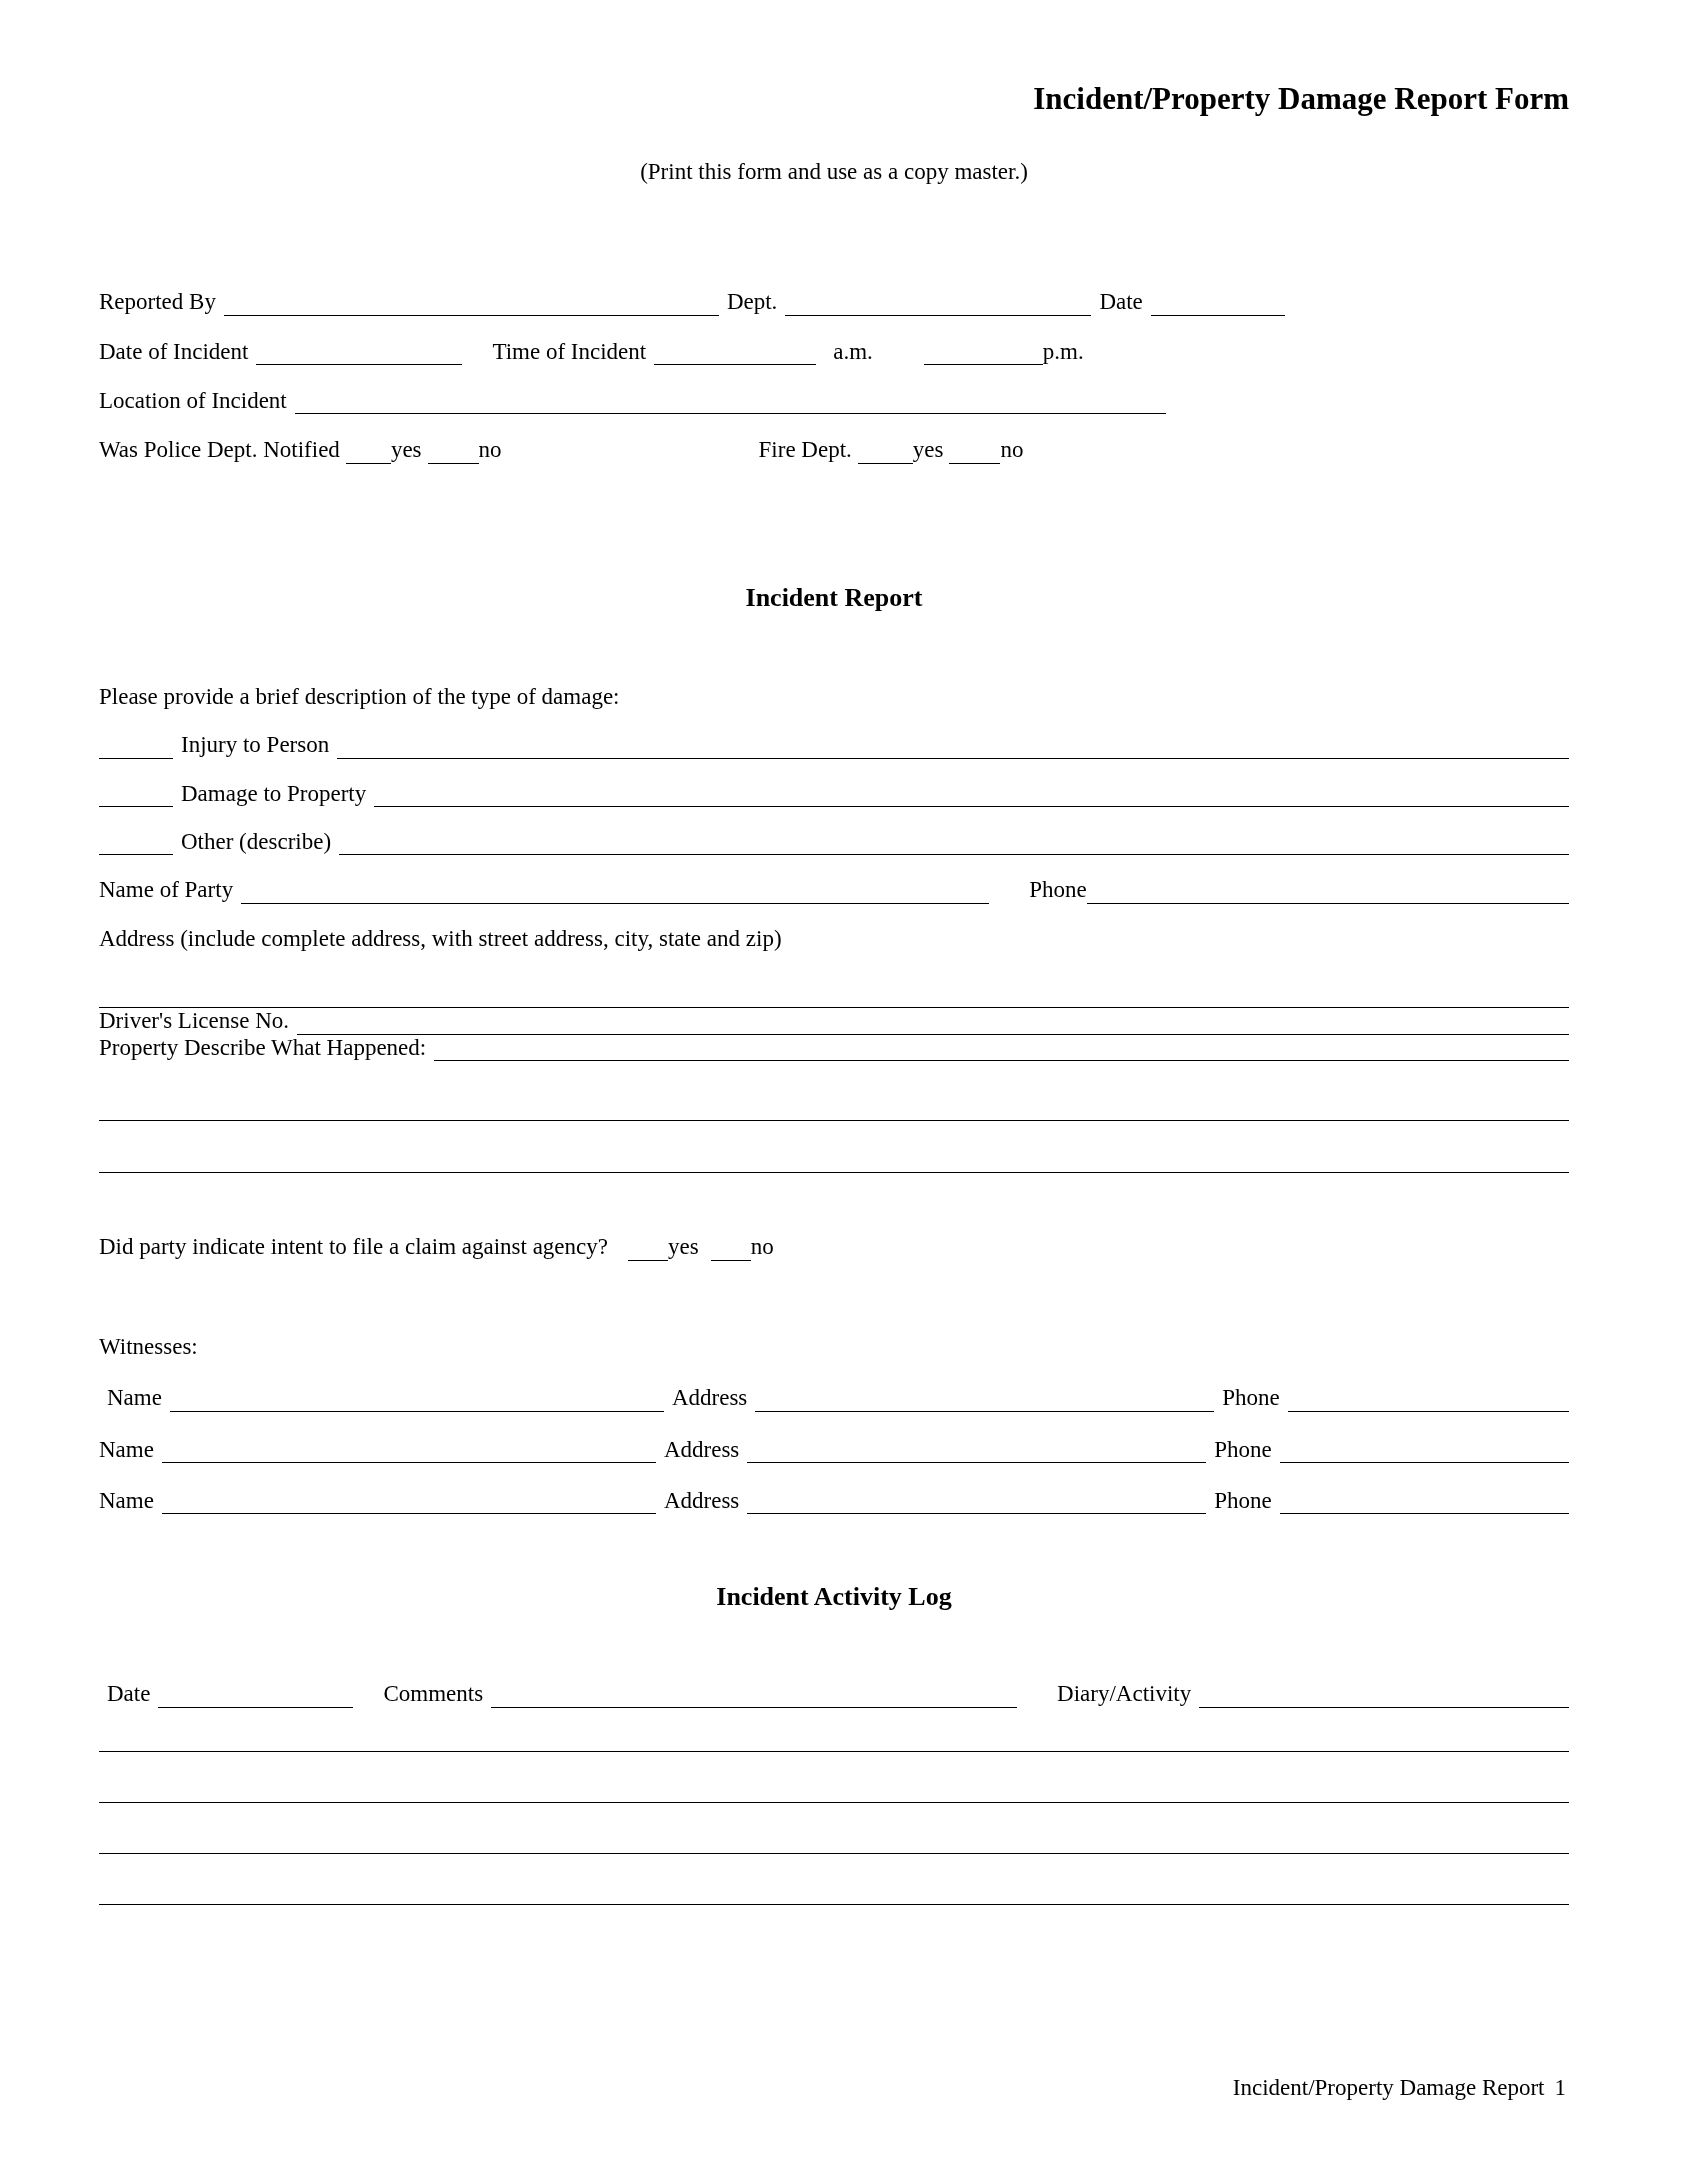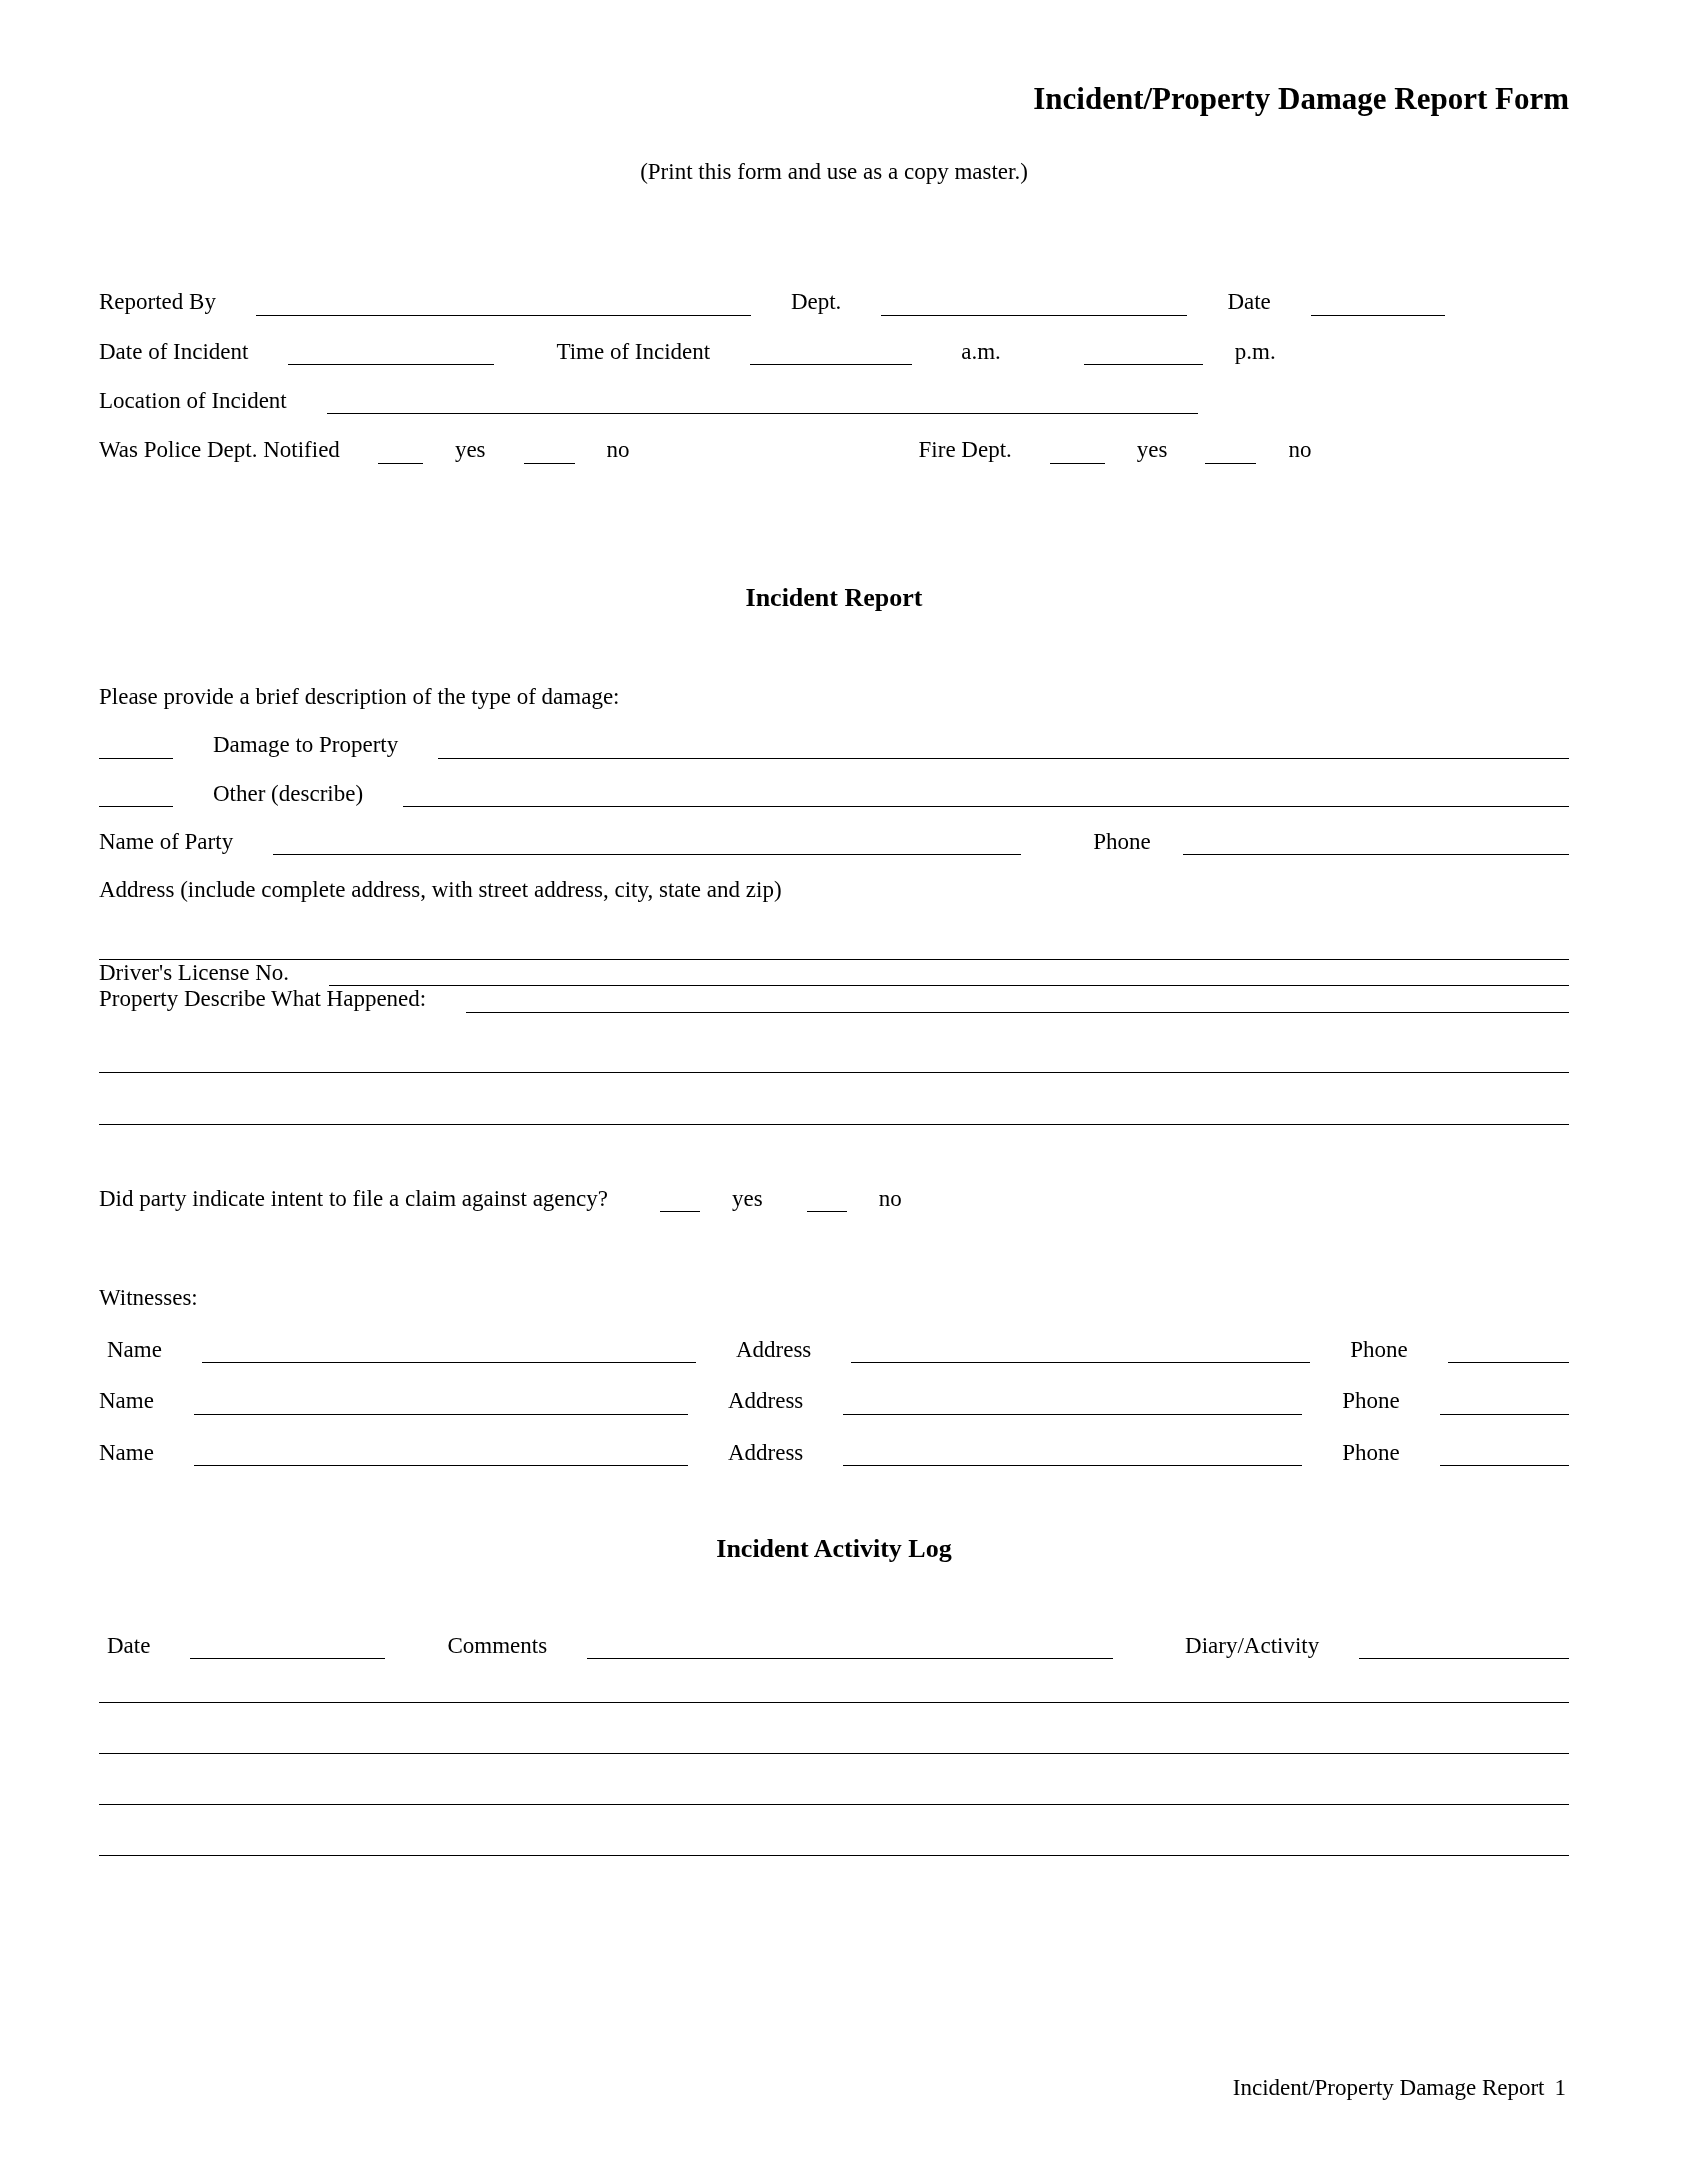--- a/index.html
+++ b/index.html
@@ -6,21 +6,21 @@
   html,body { background:#ffffff; }
   .page {
     width:1683px; height:2178px; background:#ffffff; color:#000;
     font-family:"Liberation Serif", serif; font-size:23px; line-height:1.15;
     padding:81px 114px 0 99px; position:relative; overflow:hidden;
   }
   .title { text-align:right; font-weight:bold; font-size:31px; }
   .subtitle { text-align:center; font-size:23px; margin-top:42px; font-weight:normal; }
   .section-heading { text-align:center; font-weight:bold; font-size:26px; }
 
-  .frow { display:flex; align-items:flex-end;gap:32px; }
+  .frow { display:flex; align-items:flex-end; }
   .lbl { white-space:nowrap; }
   .blank { border-bottom:1.6px solid #000; height:24px; display:block; }
   .fill { flex:1 1 auto; }
 
   .rule { height:0; border-bottom:1.6px solid #000; width:100%; }
 
   
   .w40{width:40px}.w45{width:45px}.w52{width:51px}.w56{width:55px}.w75{width:74px}
   .w120{width:119px}.w135{width:134px}.w164{width:162px}.w197{width:195px}
   .w208{width:206px}.w309{width:306px}.w464{width:459px}.w499{width:494px}
@@ -99,20 +99,25 @@
     <span class="blank w52 ml6"></span>
     <span class="lbl">no</span>
   </div>
 
   <h2 class="section-heading mt-section">Incident Report</h2>
 
   <div class="frow mt-intro">
     <span class="lbl">Please provide a brief description of the type of damage:</span>
   </div>
 
+  <div class="frow mt22">
+    <span class="blank w75"></span>
+    <span class="lbl ml8">Injury to Person</span>
+    <span class="blank fill ml8"></span>
+  </div>
 
   <div class="frow mt22">
     <span class="blank w75"></span>
     <span class="lbl ml8">Damage to Property</span>
     <span class="blank fill ml8"></span>
   </div>
 
   <div class="frow mt22">
     <span class="blank w75"></span>
     <span class="lbl ml8">Other (describe)</span>

